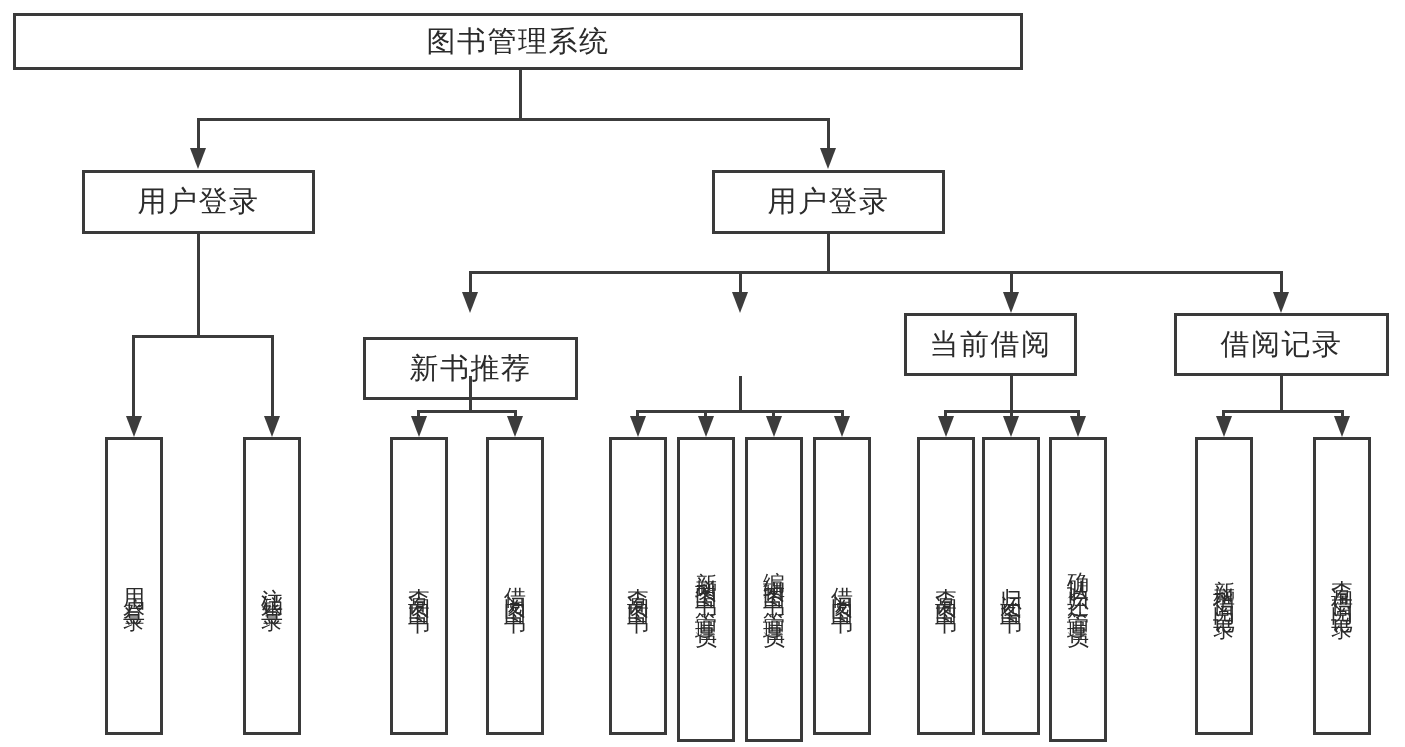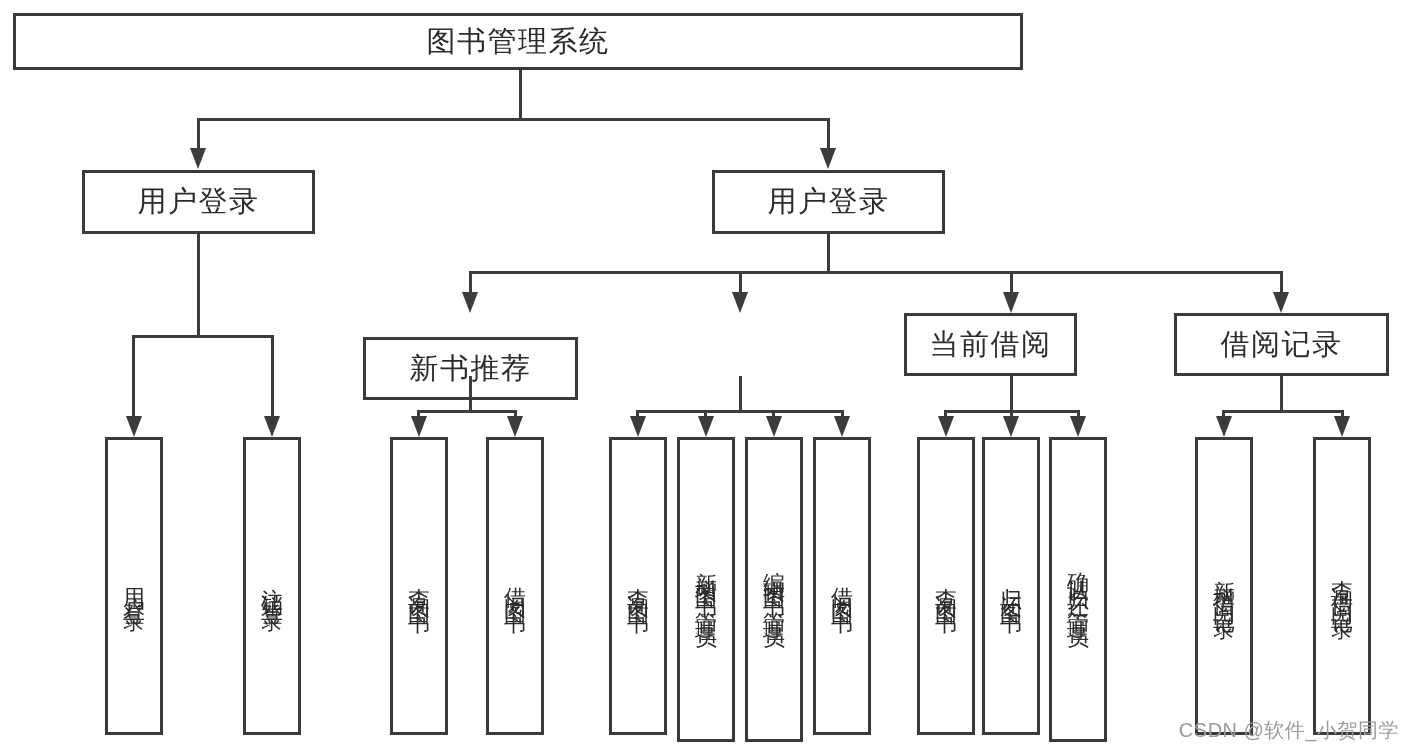--- a/index.html
+++ b/index.html
@@ -190,15 +190,14 @@
   <div class="vline" style="left:1077px; top:410px; height:9px;"></div>
   <div class="arrow" style="left:1070px; top:416px;"></div>
 
   <div class="vline" style="left:1280px; top:376px; height:34px;"></div>
   <div class="hline" style="left:1222px; top:410px; width:122px;"></div>
   <div class="vline" style="left:1222px; top:410px; height:9px;"></div>
   <div class="arrow" style="left:1216px; top:416px;"></div>
   <div class="vline" style="left:1341px; top:410px; height:9px;"></div>
   <div class="arrow" style="left:1334px; top:416px;"></div>
 
-  <div class="watermark">CSDN @软件_小贺同学</div>
 
 </div>
 
 </body></html>

